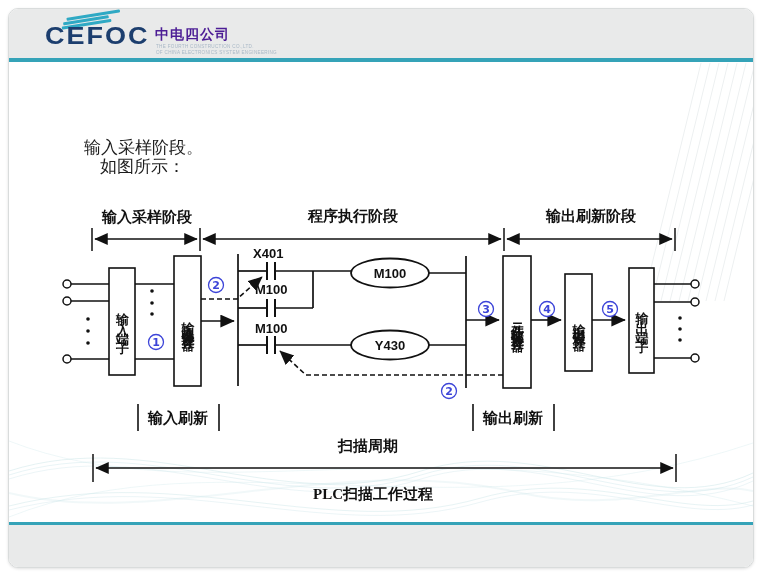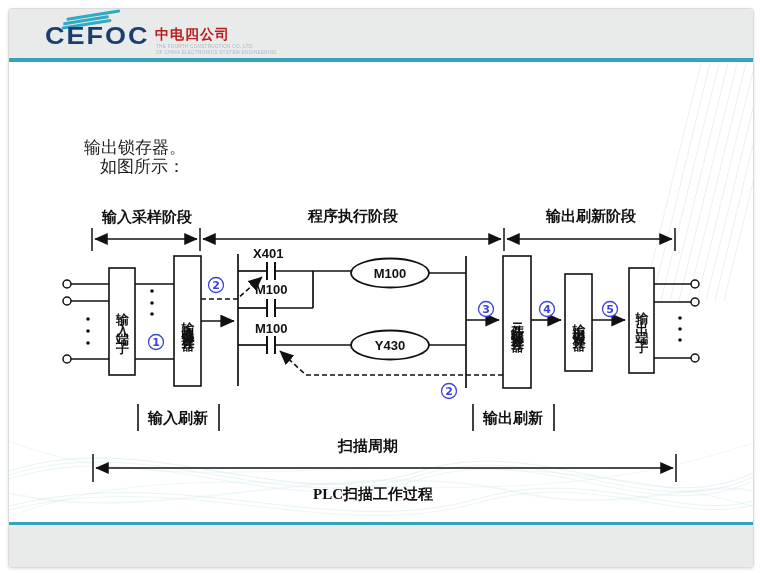--- a/index.html
+++ b/index.html
@@ -1,31 +1,31 @@
 <!DOCTYPE html>
 <html><head>
 <meta charset="utf-8">
 <style>
   html,body{margin:0;padding:0;background:#ffffff;}
   .stage{position:relative;width:760px;height:573px;background:#fff;overflow:hidden;
          font-family:"Liberation Serif","DejaVu Serif",serif;}
   .slide{position:absolute;left:8px;top:8px;width:744px;height:558px;background:#fff;
-         border:1px solid #d9dcdc;border-radius:4px;overflow:hidden;
+         border:1px solid #d9dcdc;border-radius:10px;overflow:hidden;
          box-shadow:0 1px 3px rgba(0,0,0,.12);}
   
   .header{position:absolute;left:0;top:0;width:100%;height:49px;background:#e9eaea;}
   .accent-top{position:absolute;left:0;top:49px;width:100%;height:4px;background:#35a3b8;}
   .brand{position:absolute;left:36px;top:12px;font-family:"Liberation Sans","DejaVu Sans",sans-serif;
          font-weight:800;font-size:27px;letter-spacing:2px;color:#1c3e6e;transform:scaleY(.92);}
   .stripes{position:absolute;left:52px;top:5px;width:60px;height:12px;transform:rotate(-9deg);}
   .stripes span{display:block;height:2.6px;background:#2fa9c4;border-radius:1px;margin-bottom:1.6px;}
   .stripes span:nth-child(1){width:54px;margin-left:6px;}
   .stripes span:nth-child(2){width:46px;margin-left:2px;}
   .stripes span:nth-child(3){width:50px;margin-left:0;}
-  .logo-cn{position:absolute;left:146px;top:17px;font-weight:700;font-size:14px;color:#b91c1c;
+  .logo-cn{position:absolute;left:146px;top:17px;font-weight:700;font-size:14px;color:#4c1d95;
            font-family:"Liberation Sans","DejaVu Sans",sans-serif;letter-spacing:1px;}
   .logo-en{position:absolute;left:147px;top:35px;font-family:"Liberation Sans","DejaVu Sans",sans-serif;
            font-size:4.6px;line-height:6px;color:#a9b8c6;letter-spacing:.3px;}
   
   .accent-bottom{position:absolute;left:0;top:513px;width:100%;height:3px;background:#35a3b8;}
   .footer{position:absolute;left:0;top:516px;width:100%;height:42px;background:#e9eaea;}
   
   .bodyline{position:absolute;font-size:17px;color:#1d1d1d;white-space:nowrap;}
   .l-heading{left:93px;top:79px;}
   .l-p1{left:99px;top:103px;}
@@ -61,21 +61,21 @@
         </div>
       <div class="brand">CEFOC</div>
       <div class="logo-cn">中电四公司</div>
       <div class="logo-en">
         <div>THE FOURTH CONSTRUCTION CO.,LTD.</div>
         <div>OF CHINA ELECTRONICS SYSTEM ENGINEERING</div>
       </div>
     </div>
     <div class="accent-top"></div>
 
-    <div class="bodyline l-p2">输出锁存器。</div>
+    <div class="bodyline l-p2">输入采样阶段。</div>
     <div class="bodyline l-p3">如图所示：</div>
 
     <svg class="diagram" viewBox="8 8 744 558" xmlns="http://www.w3.org/2000/svg">
       <defs>
         <marker id="aR" markerWidth="10" markerHeight="9" refX="8.5" refY="4" orient="auto">
           <path d="M0,0 L9,4 L0,8 z" fill="#111"></path>
         </marker>
         <marker id="aL" markerWidth="10" markerHeight="9" refX="0.5" refY="4" orient="auto">
           <path d="M9,0 L0,4 L9,8 z" fill="#111"></path>
         </marker>

